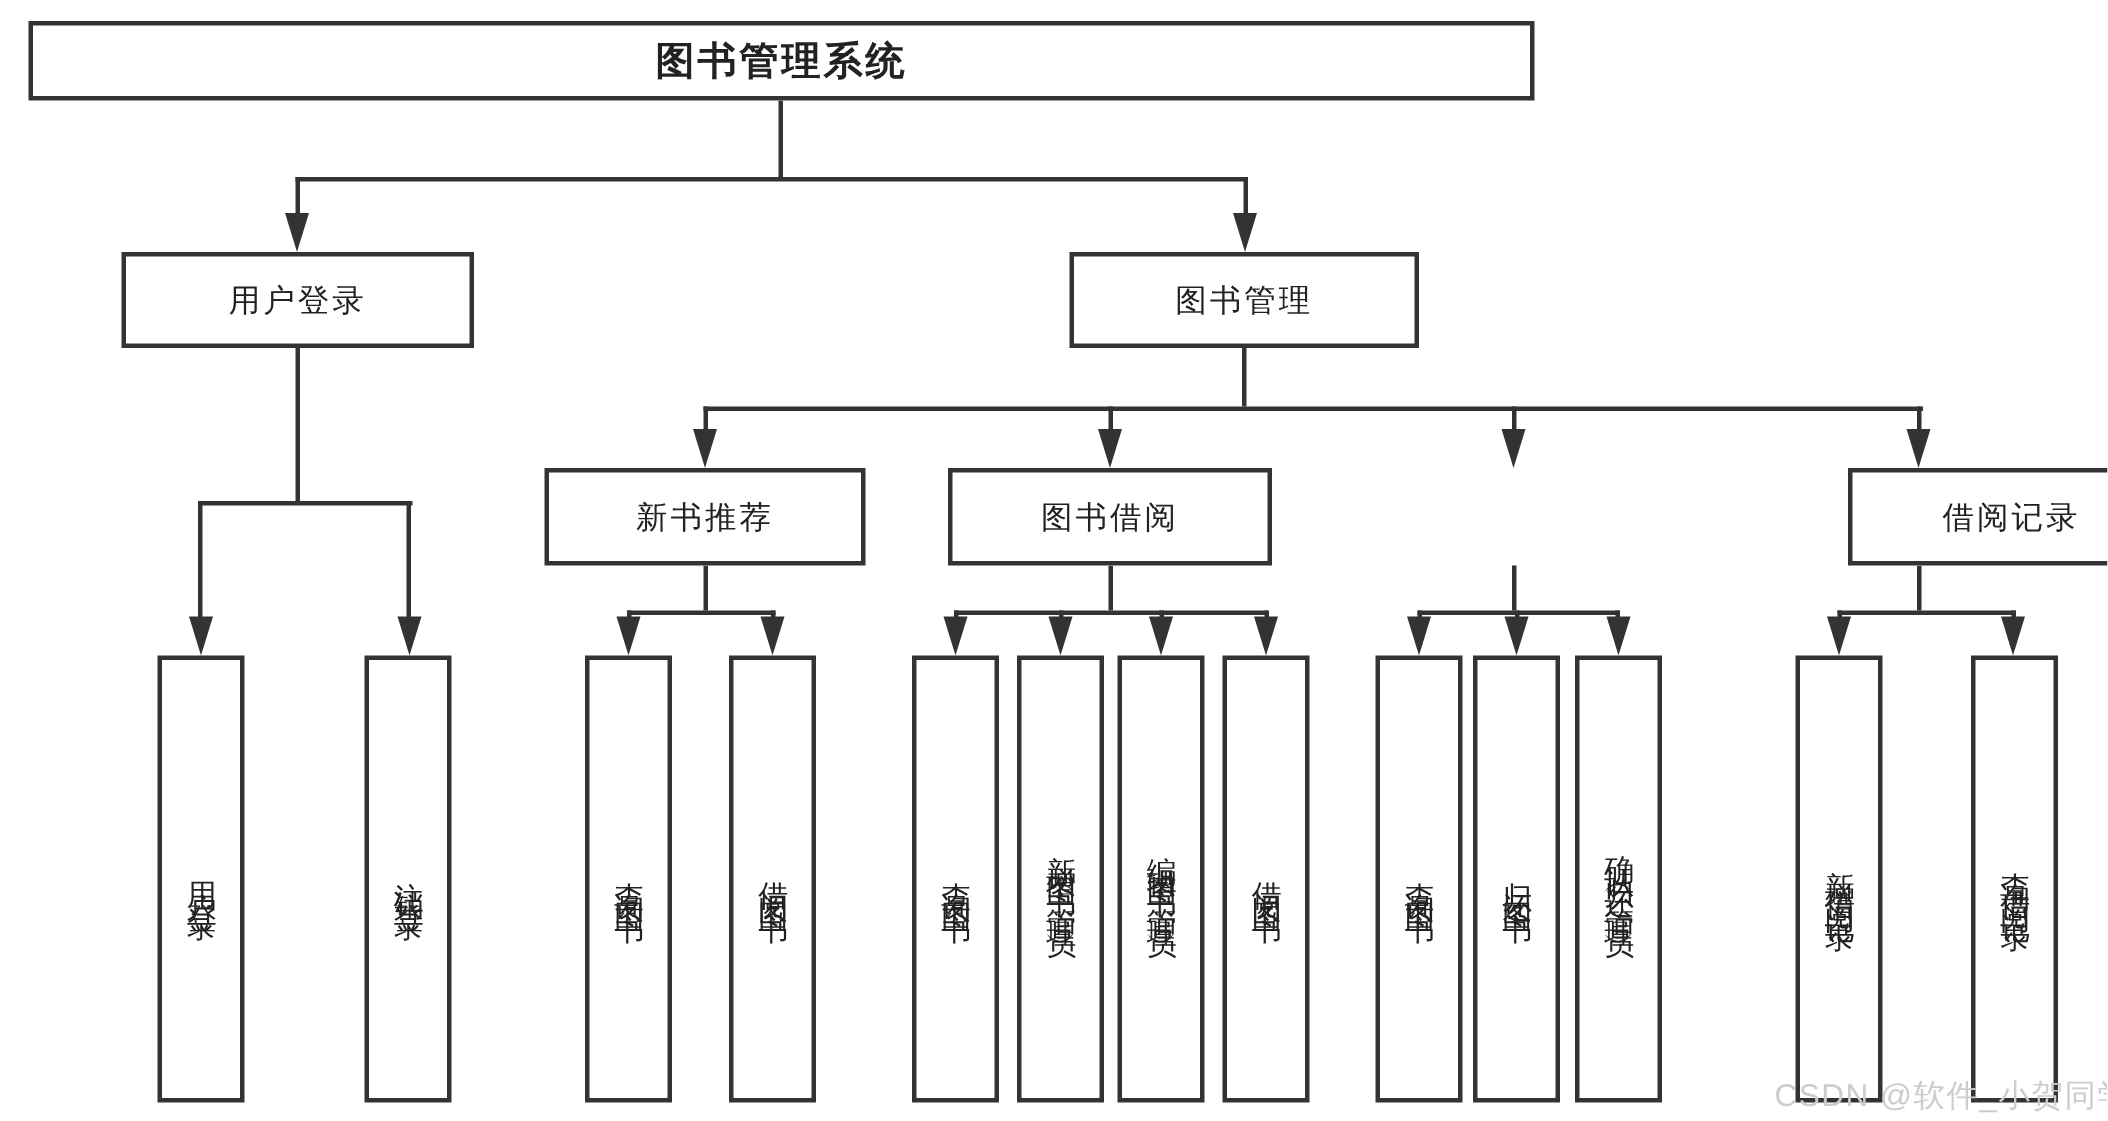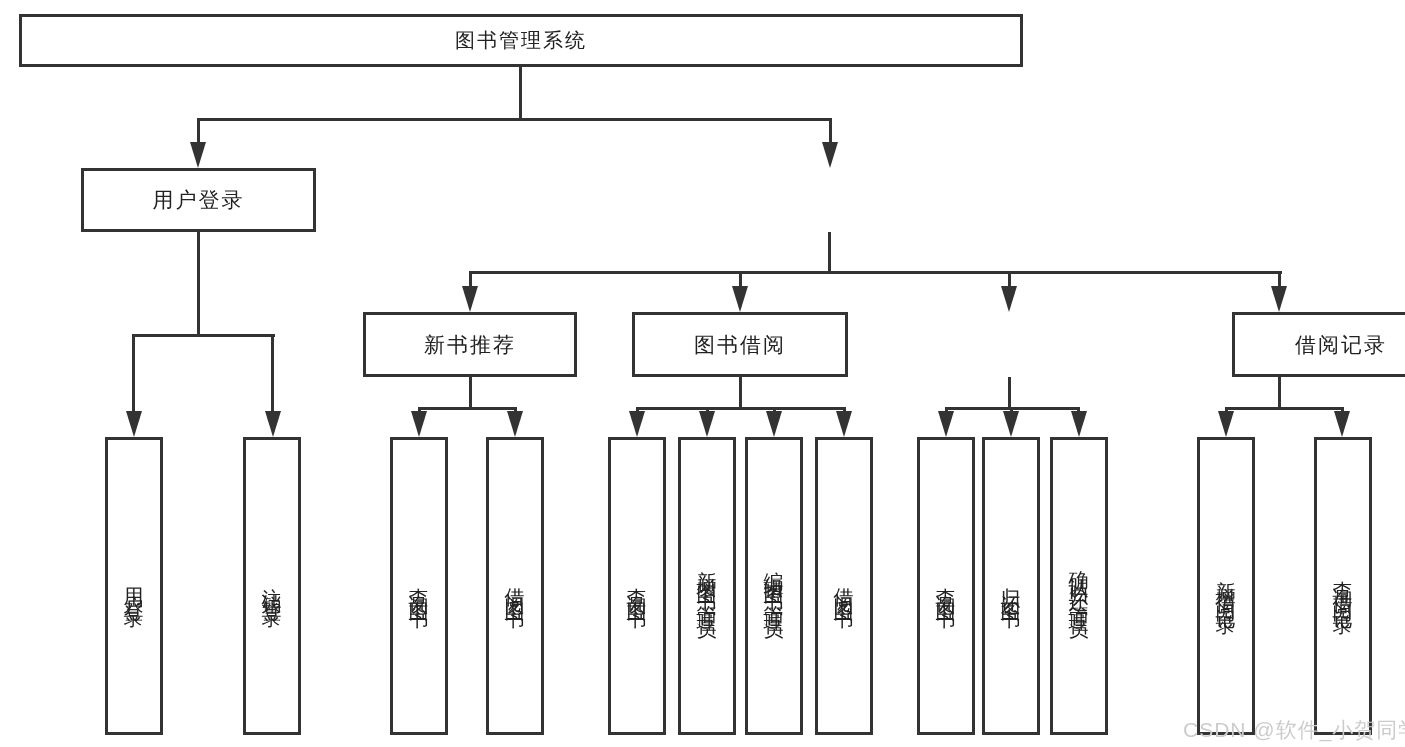--- a/index.html
+++ b/index.html
@@ -26,21 +26,21 @@
     border-top:26px solid var(--line);
   }
   
   .hbox{
     position:absolute;box-sizing:border-box;z-index:2;
     border:3px solid var(--line);background:var(--background);
     display:flex;align-items:center;justify-content:center;
     font-size:21px;color:var(--text);letter-spacing:2px;
     white-space:nowrap;
   }
-  .hbox.root{font-size:20px;}
+  .hbox.root{font-size:26px;font-weight:bold;}
   
   .vbox{
     position:absolute;box-sizing:border-box;z-index:2;
     width:58px;height:298px;top:437px;
     border:3px solid var(--line);background:var(--background);
     display:flex;align-items:center;justify-content:center;
   }
   .vbox span{
     writing-mode:vertical-rl;
     text-orientation:mixed;
@@ -117,20 +117,23 @@
   <div class="arrow" style="left:1218px;top:411px"></div>
   <div class="arrow" style="left:1334px;top:411px"></div>
 
   <div class="hbox root" style="left:19px;top:14px;width:1004px;height:53px">
     <span>图书管理系统</span>
   </div>
 
   <div class="hbox" style="left:81px;top:168px;width:235px;height:64px">
     <span>用户登录</span>
   </div>
+  <div class="hbox" style="left:713px;top:168px;width:233px;height:64px">
+    <span>图书管理</span>
+  </div>
 
   <div class="hbox" style="left:632px;top:312px;width:216px;height:65px">
     <span>图书借阅</span>
   </div>
   <div class="hbox" style="left:363px;top:312px;width:214px;height:65px">
     <span>新书推荐</span>
   </div>
   <div class="hbox" style="left:1232px;top:312px;width:218px;height:65px">
     <span>借阅记录</span>
   </div>

